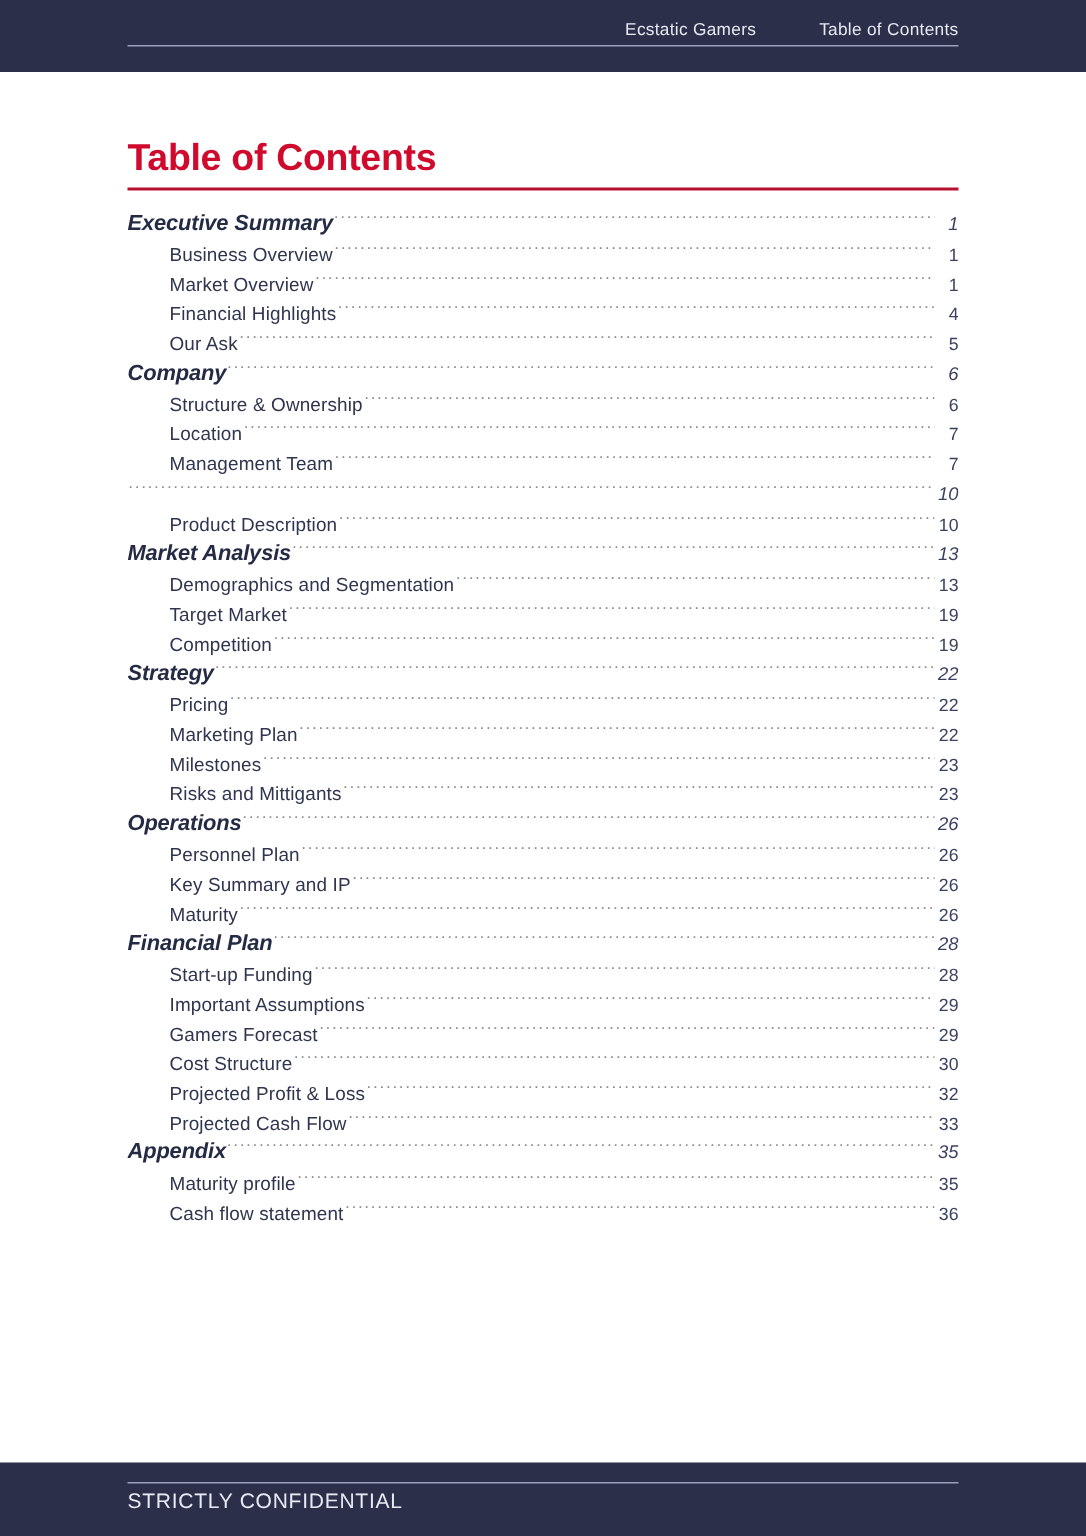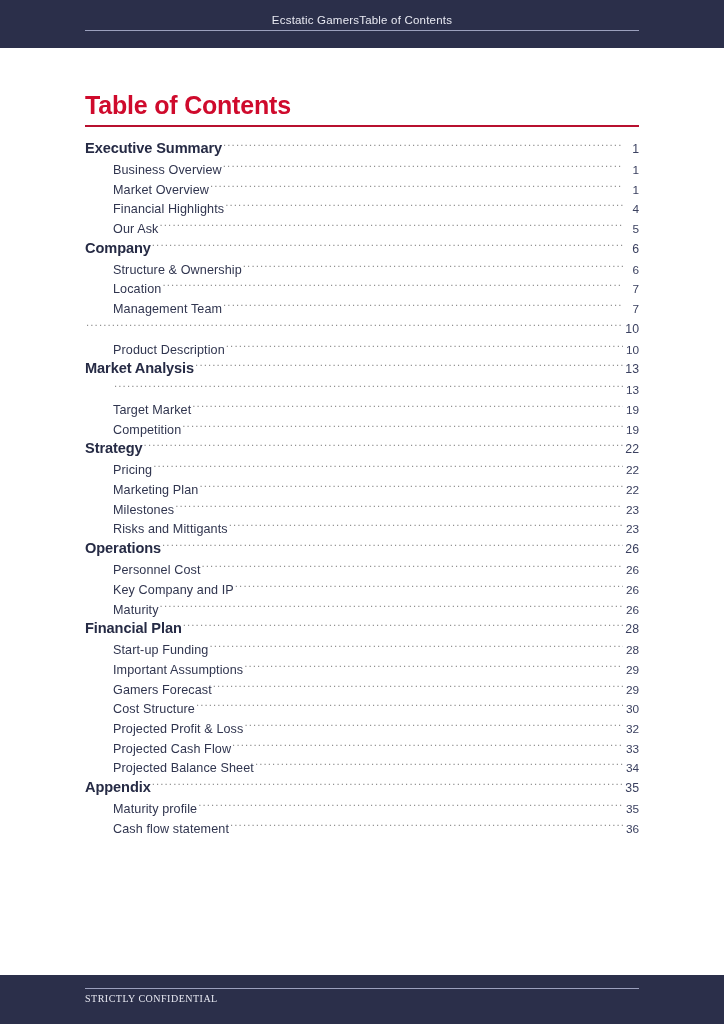--- a/index.html
+++ b/index.html
@@ -24,24 +24,25 @@
     width: 724px;
     height: 48px;
     background: #2b2f4a;
   }
   .header-inner {
     position: absolute;
     left: 85px;
     right: 85px;
     top: 14px;
     display: flex;
-    justify-content: center;
+    justify-content: flex-end;
     align-items: flex-end;
     border-bottom: 1.4px solid #9ba0bd;
     padding-bottom: 3px;
+    gap: 42px;
   }
   .header-left, .header-right {
     font-size: 11.5px;
     color: #e8e9f2;
     letter-spacing: 0.2px;
     line-height: 1.1;
     white-space: nowrap;
   }
 
   
@@ -127,20 +128,21 @@
     color: #262b45;
     letter-spacing: -0.1px;
   }
   .level-1 .page {
     font-size: 12.3px;
     color: #3b4160;
   }
   .level-1 {
     height: 21px;
     line-height: 21px;
+    font-style: italic;
   }
 
   
   .level-2 {
     padding-left: 28px;
     justify-content: flex-end;
   }
   .level-2 .label {
     font-size: 12.6px;
     font-weight: normal;
@@ -163,26 +165,25 @@
   }
   .footer-inner {
     position: absolute;
     left: 85px;
     right: 85px;
     top: 13px;
     border-top: 1.4px solid #9ba0bd;
     padding-top: 4px;
   }
   .footer-text {
-    font-size: 10px;
+    font-size: 14px;
     color: #e8e9f2;
     letter-spacing: 0.5px;
     line-height: 1.1;
     white-space: nowrap;
-    font-family: Liberation Serif, serif;
   }
 </style>
 </head>
 <body>
 
 <div class="page-header">
   <div class="header-inner">
     <div class="header-left">Ecstatic Gamers</div>
     <div class="header-right">Table of Contents</div>
   </div>
@@ -248,20 +249,21 @@
           <span class="label">Product Description</span>
           <span class="leader"></span>
           <span class="page">10</span>
         </li>
         <li class="toc-row level-1">
           <span class="label">Market Analysis</span>
           <span class="leader"></span>
           <span class="page">13</span>
         </li>
         <li class="toc-row level-2">
+          <span class="label">Demographics and Segmentation</span>
           <span class="leader"></span>
           <span class="page">13</span>
         </li>
         <li class="toc-row level-2">
           <span class="label">Target Market</span>
           <span class="leader"></span>
           <span class="page">19</span>
         </li>
         <li class="toc-row level-2">
           <span class="label">Competition</span>
@@ -292,26 +294,26 @@
           <span class="label">Risks and Mittigants</span>
           <span class="leader"></span>
           <span class="page">23</span>
         </li>
         <li class="toc-row level-1">
           <span class="label">Operations</span>
           <span class="leader"></span>
           <span class="page">26</span>
         </li>
         <li class="toc-row level-2">
-          <span class="label">Personnel Cost</span>
+          <span class="label">Personnel Plan</span>
           <span class="leader"></span>
           <span class="page">26</span>
         </li>
         <li class="toc-row level-2">
-          <span class="label">Key Company and IP</span>
+          <span class="label">Key Summary and IP</span>
           <span class="leader"></span>
           <span class="page">26</span>
         </li>
         <li class="toc-row level-2">
           <span class="label">Maturity</span>
           <span class="leader"></span>
           <span class="page">26</span>
         </li>
         <li class="toc-row level-1">
           <span class="label">Financial Plan</span>
@@ -340,25 +342,20 @@
         </li>
         <li class="toc-row level-2">
           <span class="label">Projected Profit &amp; Loss</span>
           <span class="leader"></span>
           <span class="page">32</span>
         </li>
         <li class="toc-row level-2">
           <span class="label">Projected Cash Flow</span>
           <span class="leader"></span>
           <span class="page">33</span>
-        </li>
-        <li class="toc-row level-2">
-          <span class="label">Projected Balance Sheet</span>
-          <span class="leader"></span>
-          <span class="page">34</span>
         </li>
         <li class="toc-row level-1">
           <span class="label">Appendix</span>
           <span class="leader"></span>
           <span class="page">35</span>
         </li>
         <li class="toc-row level-2">
           <span class="label">Maturity profile</span>
           <span class="leader"></span>
           <span class="page">35</span>

